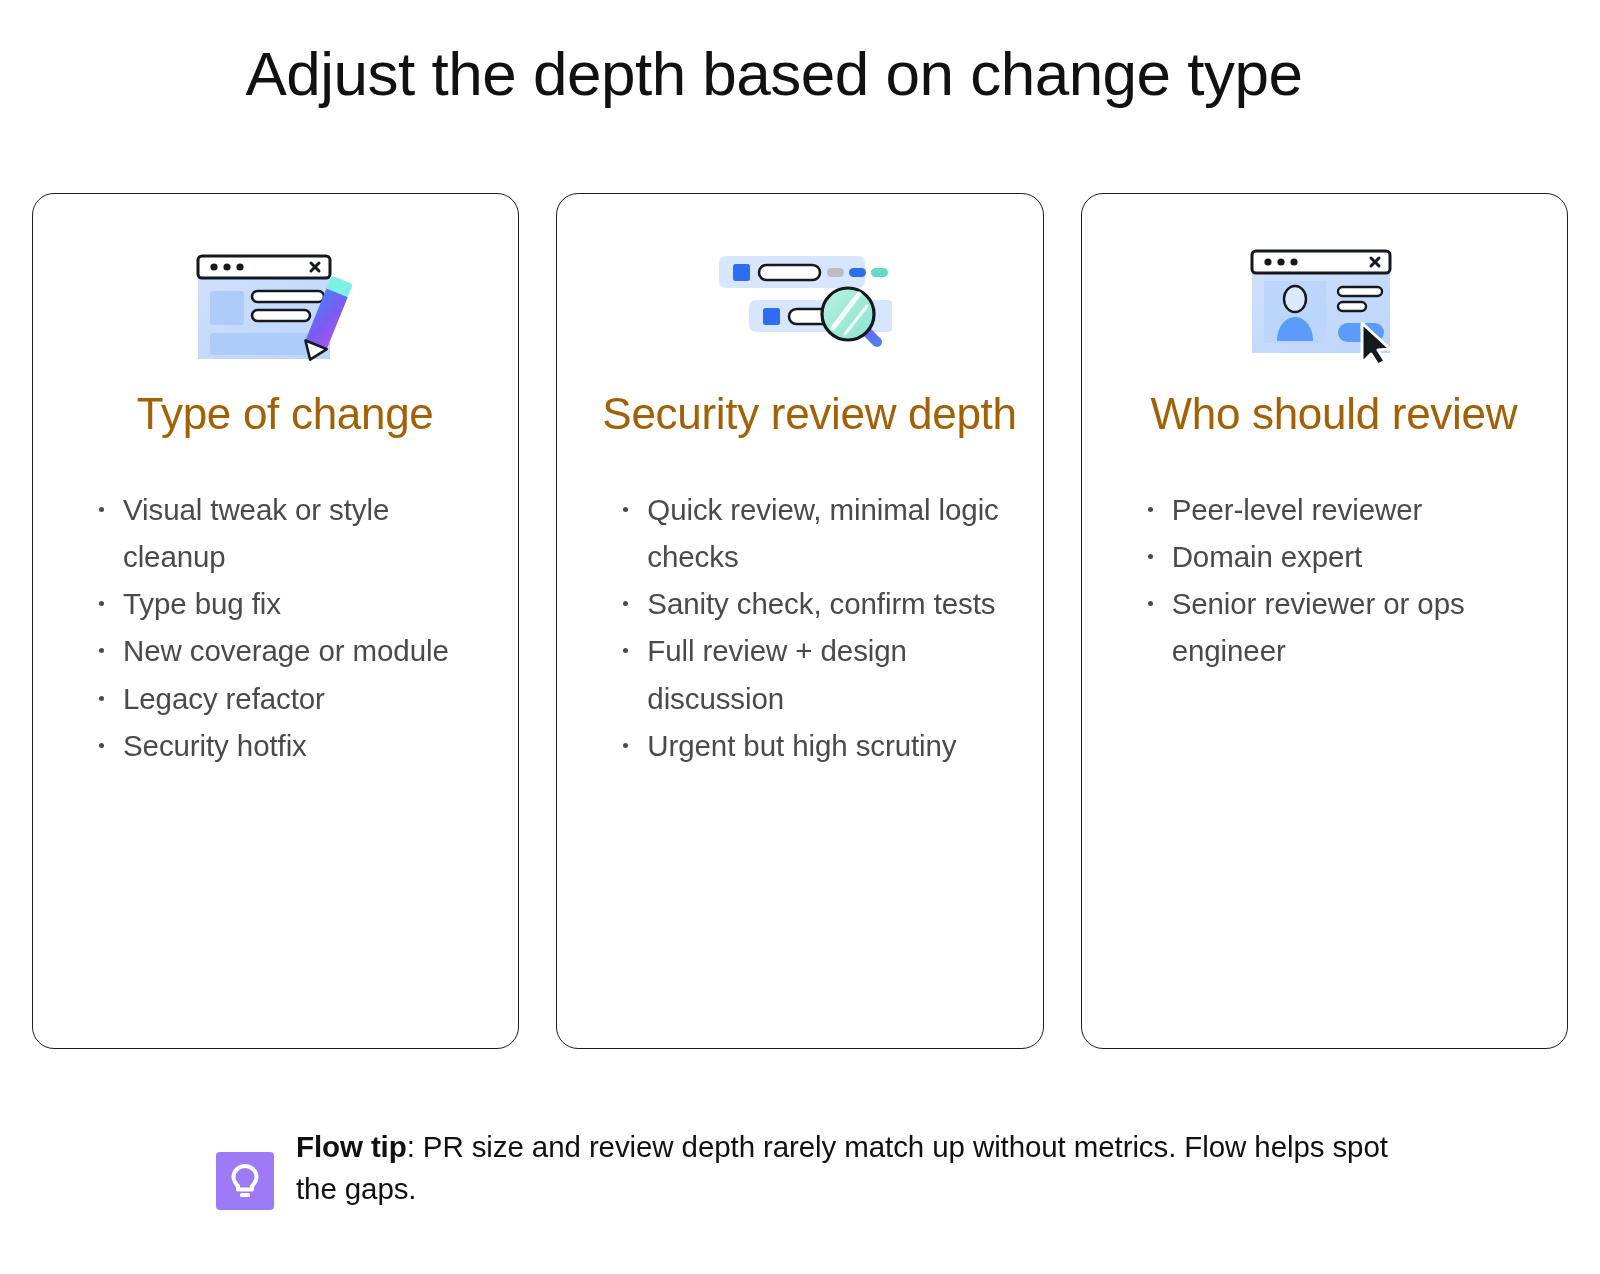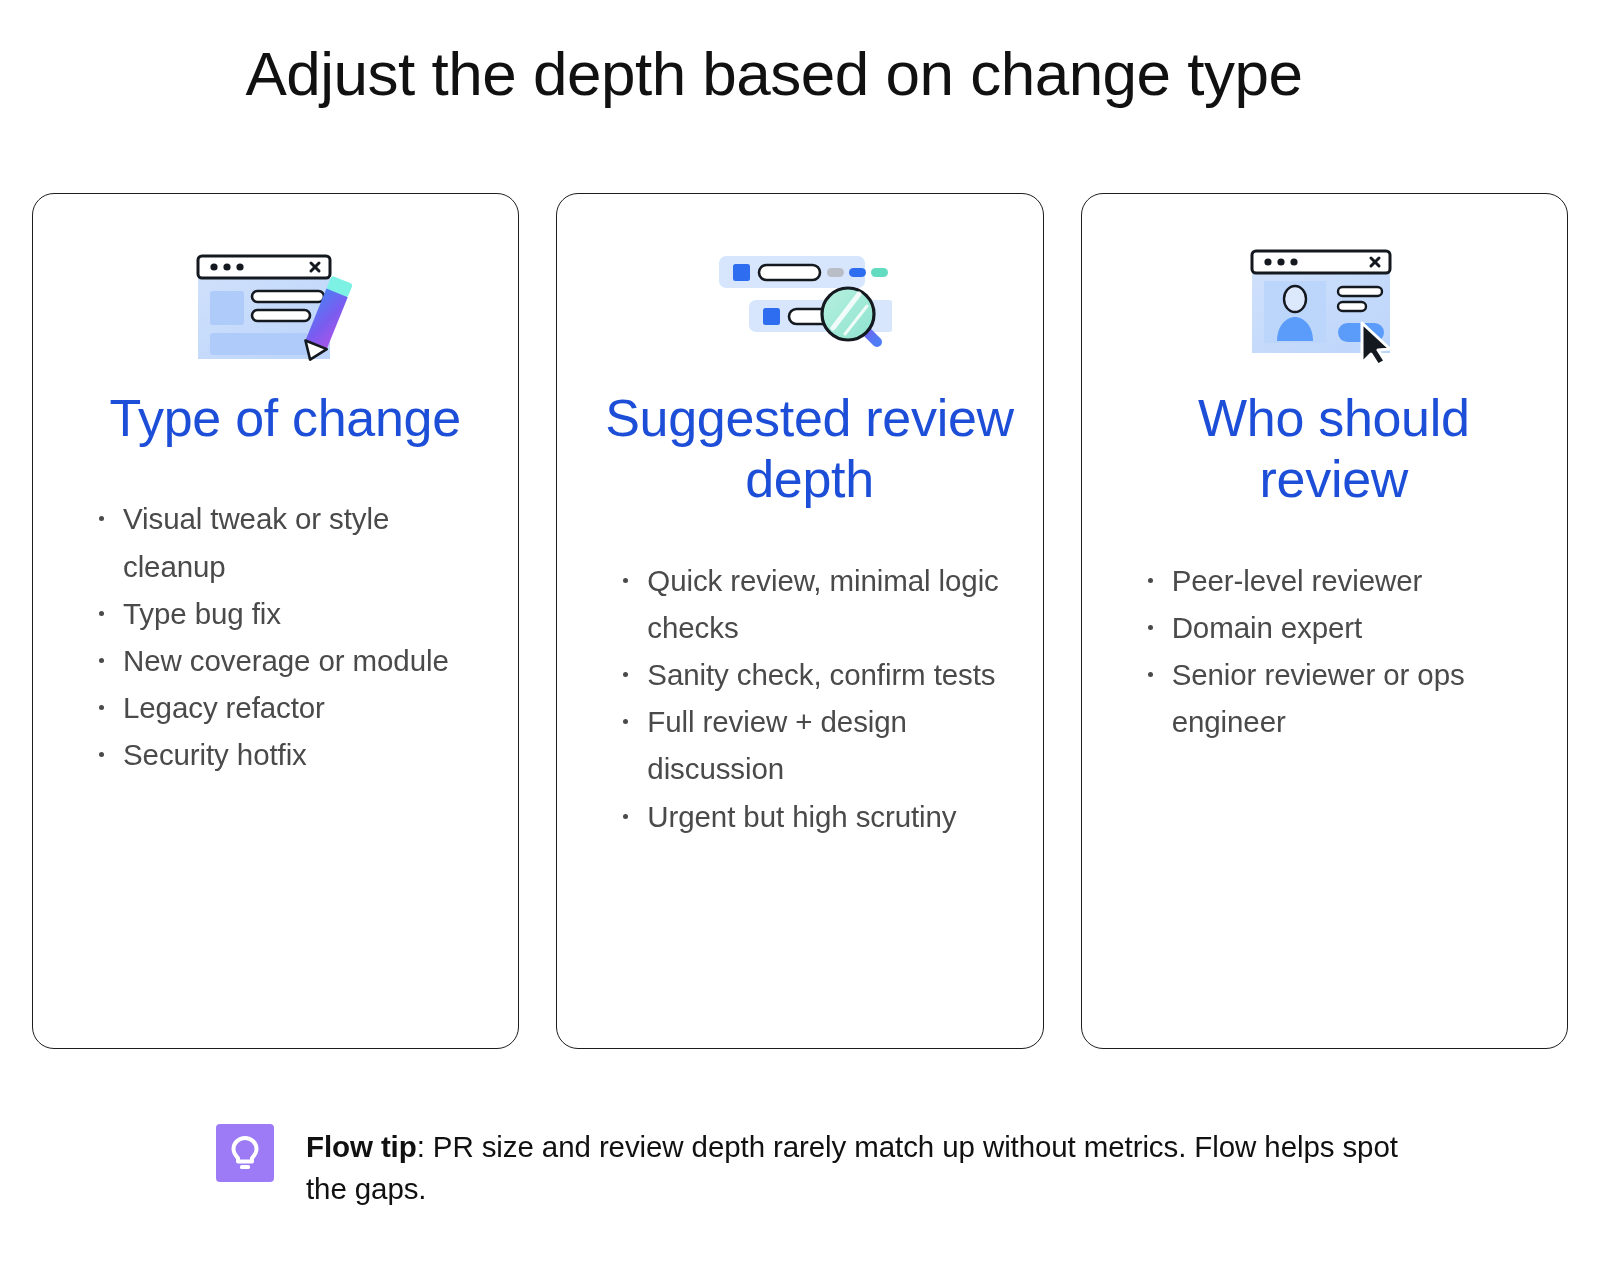--- a/index.html
+++ b/index.html
@@ -58,23 +58,23 @@
     height: 138px;
     width: 100%;
     display: flex;
     align-items: center;
     justify-content: center;
   }
   .icon-wrap svg { display: block; }
 
   
   .card-heading {
-    font-size: 52px;
+    font-size: 44px;
     font-weight: 400;
-    color: #1d4ed8;
+    color: #a16207;
     text-align: center;
     line-height: 1.18;
     letter-spacing: -0.3px;
     margin-top: 18px;
     max-width: 440px;
     margin-left: 19px;
   }
 
   
   .bullets {
@@ -103,22 +103,22 @@
     border-radius: 50%;
     background: #4a4a4a;
   }
 
   
   .tip {
     position: absolute;
     left: 216px;
     top: 1124px;
     display: flex;
-    align-items: flex-start;
-    gap: 32px;
+    align-items: flex-end;
+    gap: 22px;
   }
   .tip-badge {
     width: 58px;
     height: 58px;
     border-radius: 4px;
     background: #9d7bf7;
     display: flex;
     align-items: center;
     justify-content: center;
     flex: 0 0 auto;
@@ -219,21 +219,21 @@
 
           <line x1="154" y1="84" x2="170" y2="100" stroke="url(#handleG)" stroke-width="10" stroke-linecap="round"></line>
 
           <circle cx="141" cy="72" r="26" fill="url(#lensG)" stroke="#14181f" stroke-width="3.2"></circle>
           <g opacity="0.85">
             <path d="M126 86 L152 52" stroke="#ffffff" stroke-width="5" stroke-linecap="round"></path>
             <path d="M138 92 L160 64" stroke="#ffffff" stroke-width="3" stroke-linecap="round"></path>
           </g>
         </svg>
       </div>
-      <div class="card-heading">Suggested review depth</div>
+      <div class="card-heading">Security review depth</div>
       <ul class="bullets">
         <li>Quick review, minimal logic checks</li>
         <li>Sanity check, confirm tests</li>
         <li>Full review + design discussion</li>
         <li>Urgent but high scrutiny</li>
       </ul>
     </div>
 
     <div class="card">
       <div class="icon-wrap">

